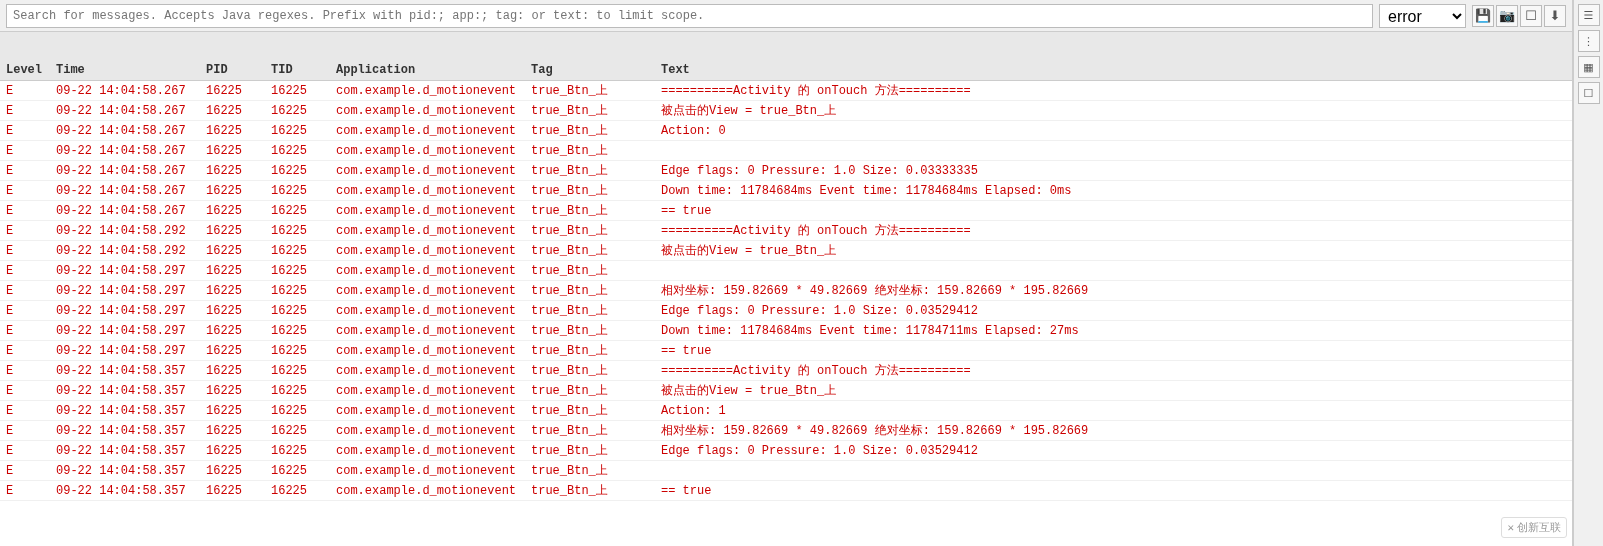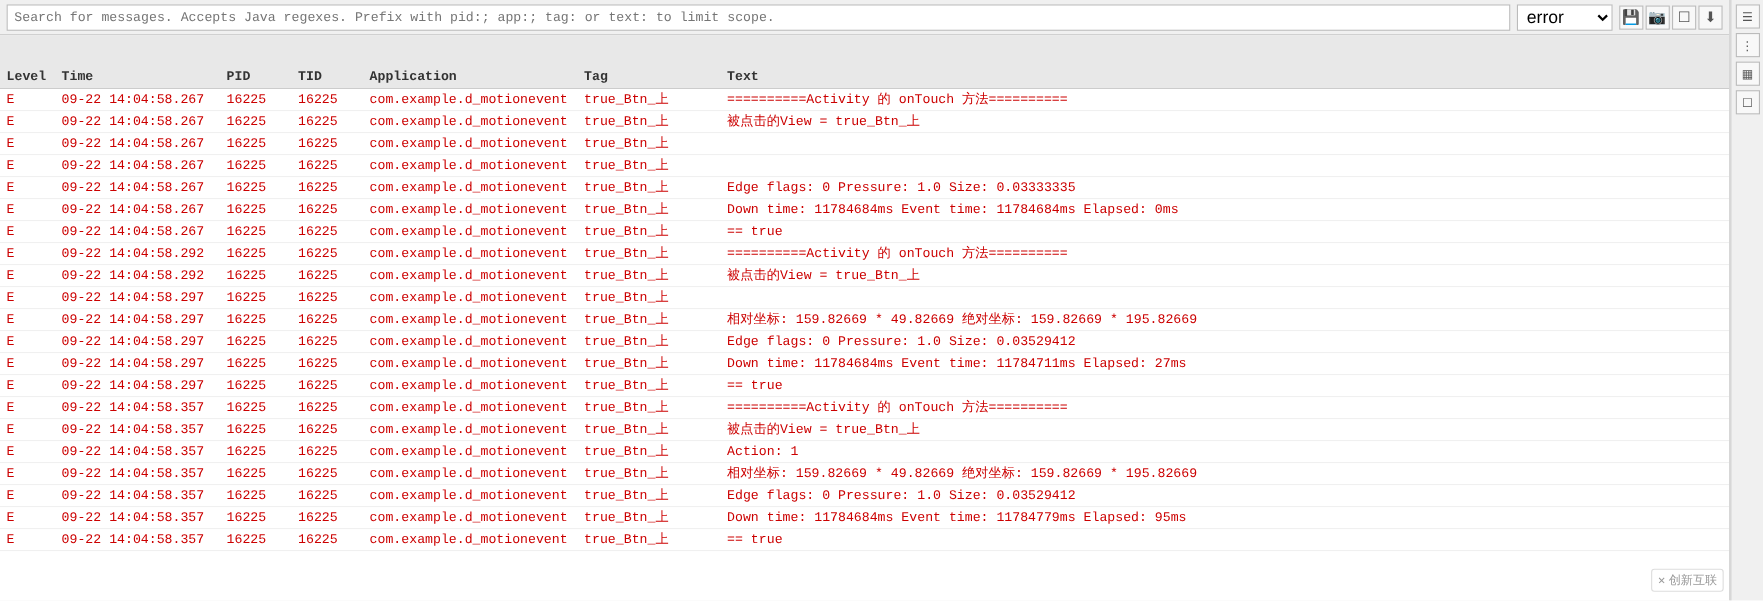--- a/index.html
+++ b/index.html
@@ -217,20 +217,21 @@
       <span>true_Btn_上</span>
       <span>被点击的View = true_Btn_上</span>
     </div>
         <div class="log-row error">
       <span>E</span>
       <span>09-22 14:04:58.267</span>
       <span>16225</span>
       <span>16225</span>
       <span>com.example.d_motionevent</span>
       <span>true_Btn_上</span>
+      <span>Action: 0</span>
     </div>
         <div class="log-row error">
       <span>E</span>
       <span>09-22 14:04:58.267</span>
       <span>16225</span>
       <span>16225</span>
       <span>com.example.d_motionevent</span>
       <span>true_Btn_上</span>
     </div>
         <div class="log-row error">
@@ -367,21 +368,20 @@
       <span>true_Btn_上</span>
       <span>Edge flags: 0  Pressure: 1.0  Size: 0.03529412</span>
     </div>
         <div class="log-row error">
       <span>E</span>
       <span>09-22 14:04:58.357</span>
       <span>16225</span>
       <span>16225</span>
       <span>com.example.d_motionevent</span>
       <span>true_Btn_上</span>
-      <span>Down time: 11784684ms   Event time: 11784779ms   Elapsed: 95ms</span>
     </div>
         <div class="log-row error">
       <span>E</span>
       <span>09-22 14:04:58.357</span>
       <span>16225</span>
       <span>16225</span>
       <span>com.example.d_motionevent</span>
       <span>true_Btn_上</span>
       <span> == true</span>
     </div>

